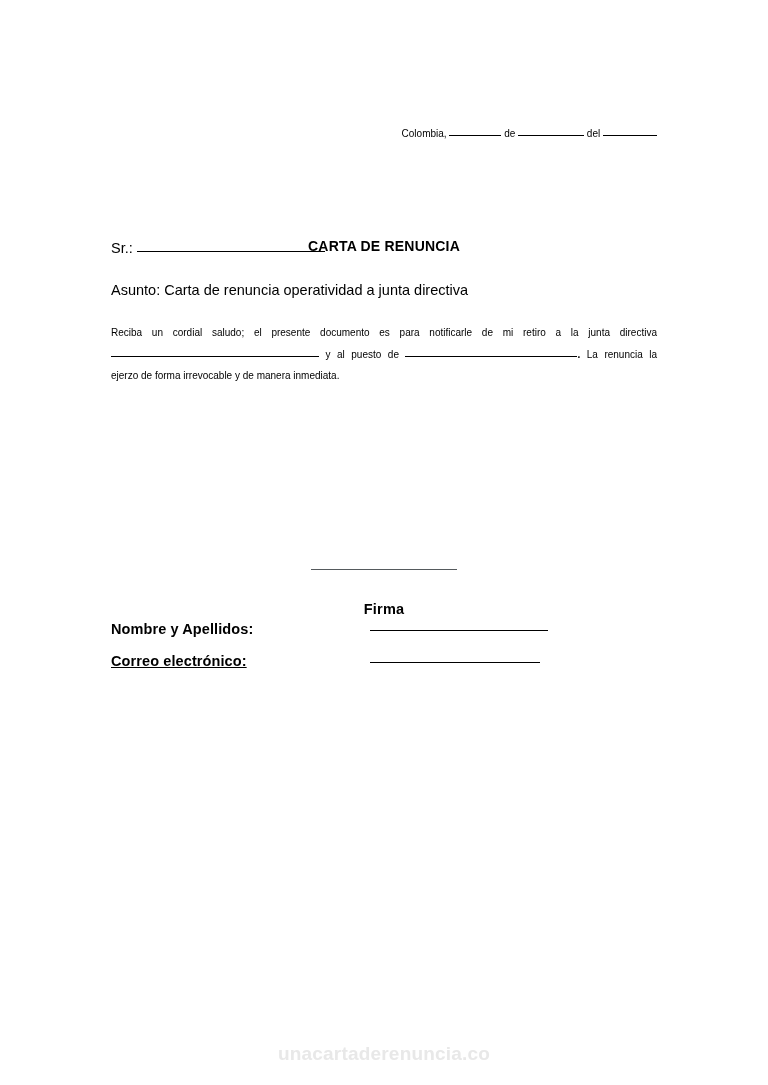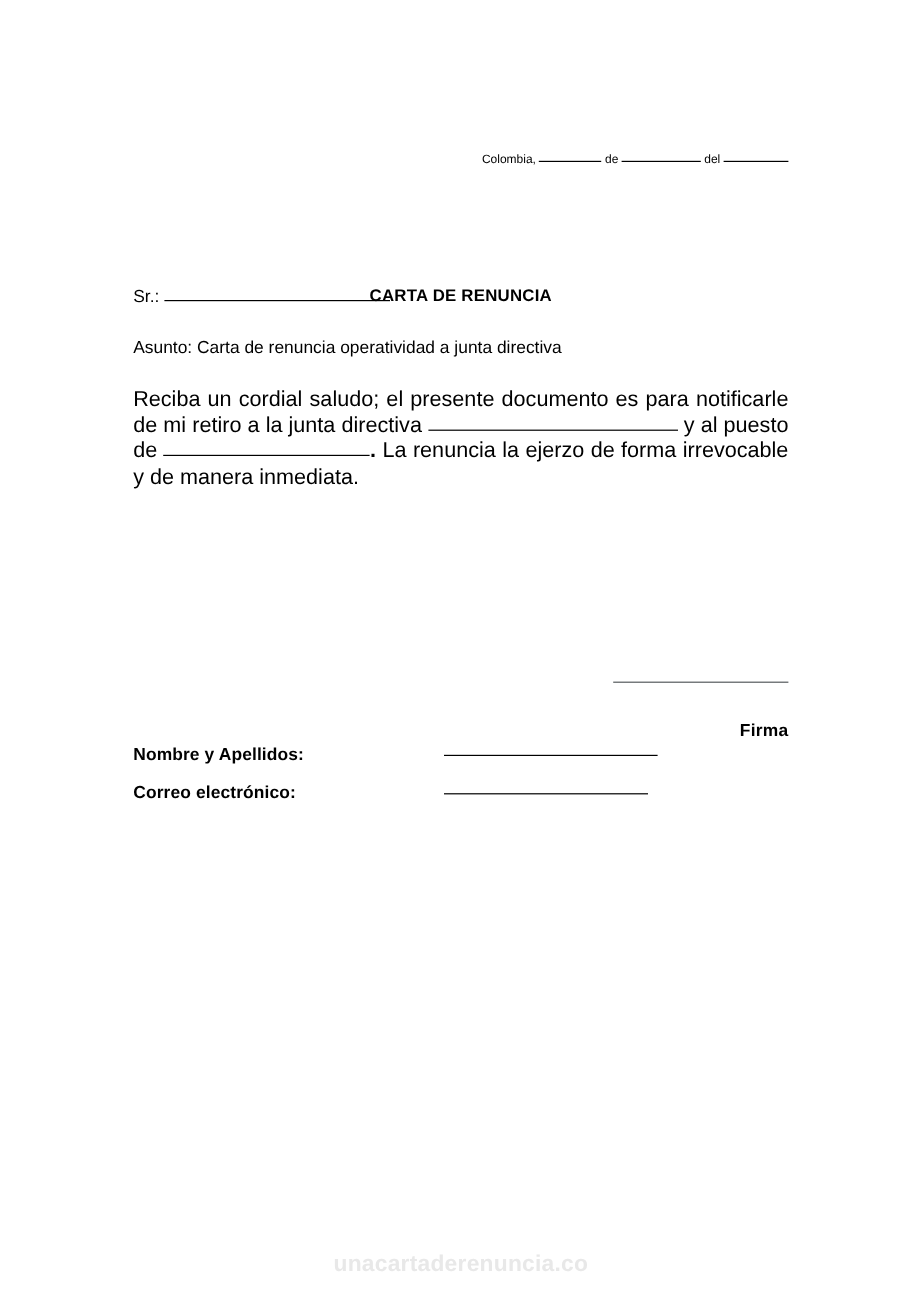--- a/index.html
+++ b/index.html
@@ -65,21 +65,21 @@
     white-space: nowrap;
   }
 
   .line-asunto {
     font-size: 14.5px;
     line-height: 20px;
     margin: 0 0 22px 0;
   }
 
   p.para {
-    font-size: 18px;
+    font-size: 10px;
     line-height: 21.5px;
     margin: 0 0 19px 0;
     text-align: justify;
     text-justify: inter-word;
   }
   p.para.last { margin-bottom: 0; }
 
   
   .fill-para { text-align: justify; }
 
@@ -98,21 +98,21 @@
   .u-date-3   { width: 54px; }
   .u-junta    { width: 208px; }
   .u-puesto   { width: 172px; }
 
   
   .sig-wrap {
     position: absolute;
     left: 111px;
     top: 560px;
     width: 546px;
-    text-align: right;
+    text-align: center;
   }
   .sig-line {
     display: inline-block;
     width: 146px;
     height: 0;
     border-bottom: 1.6px solid #555a5d;
     vertical-align: middle;
   }
   .sig-caption {
     margin-top: 23px;
@@ -126,21 +126,21 @@
     position: absolute;
     left: 111px;
     top: 621px;
     width: 546px;
   }
   .field-row {
     display: flex;
     align-items: baseline;
     margin-bottom: 16px;
   }
-  .field-row:last-child { margin-bottom: 0; }
+  .field-row:last-child { margin-bottom: 0; text-decoration: underline; }
   .field-label {
     width: 259px;
     text-align: left;
     font-size: 14.5px;
     font-weight: bold;
     letter-spacing: 0.1px;
     padding-right: 5px;
     box-sizing: border-box;
   }
   .field-blank {

